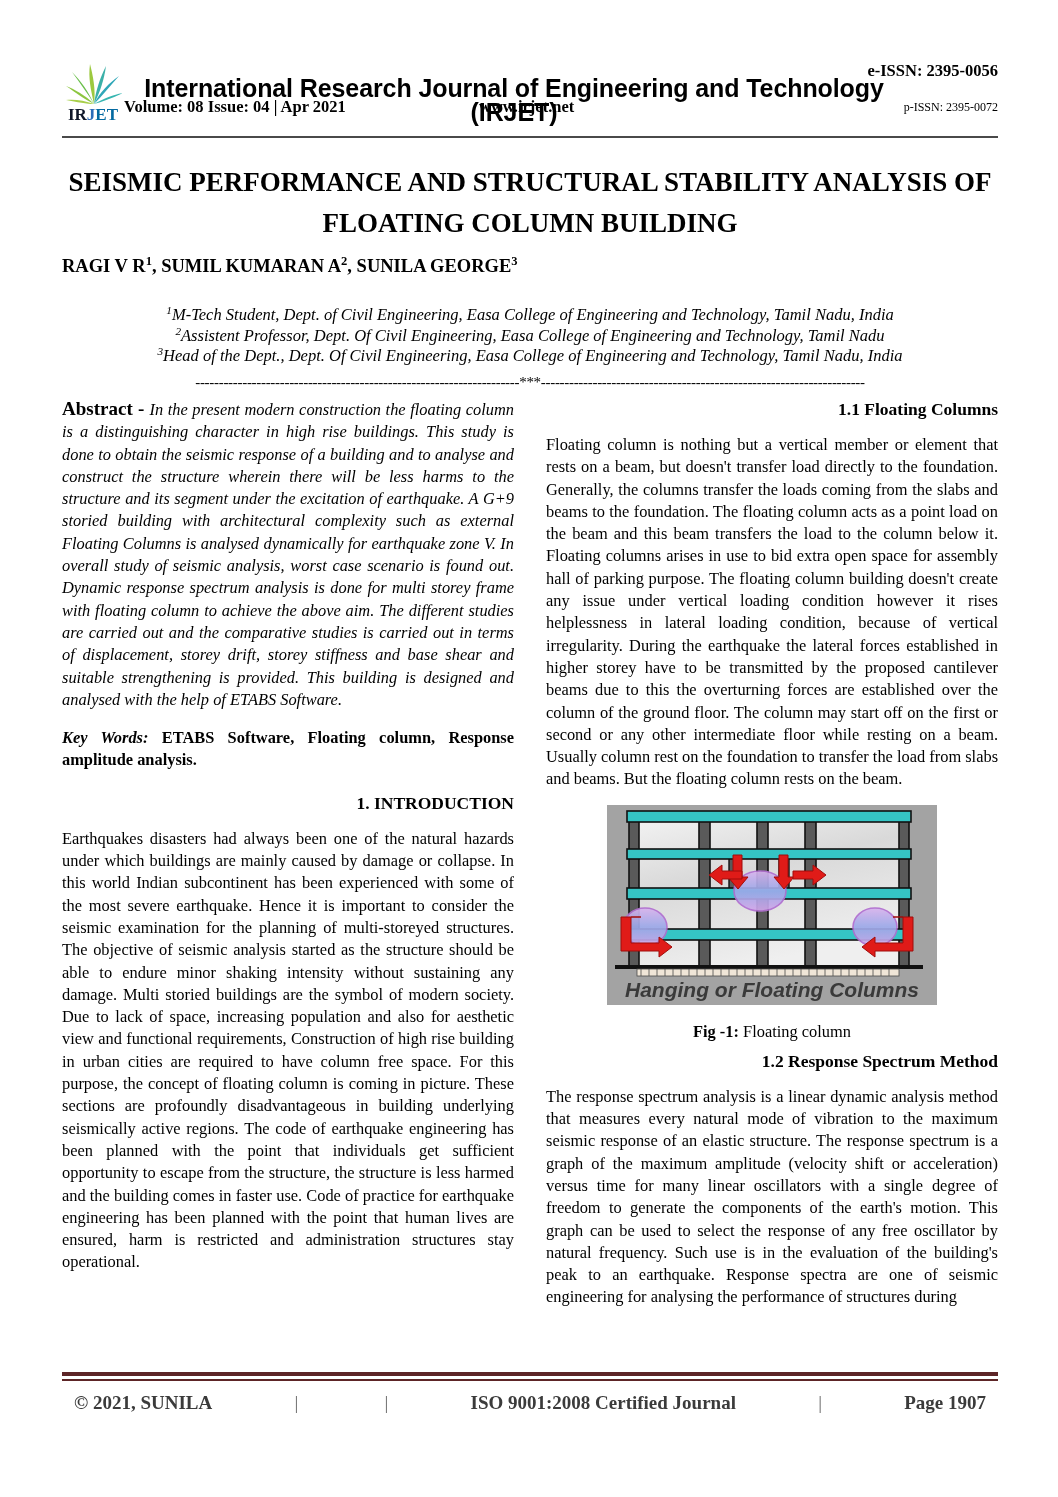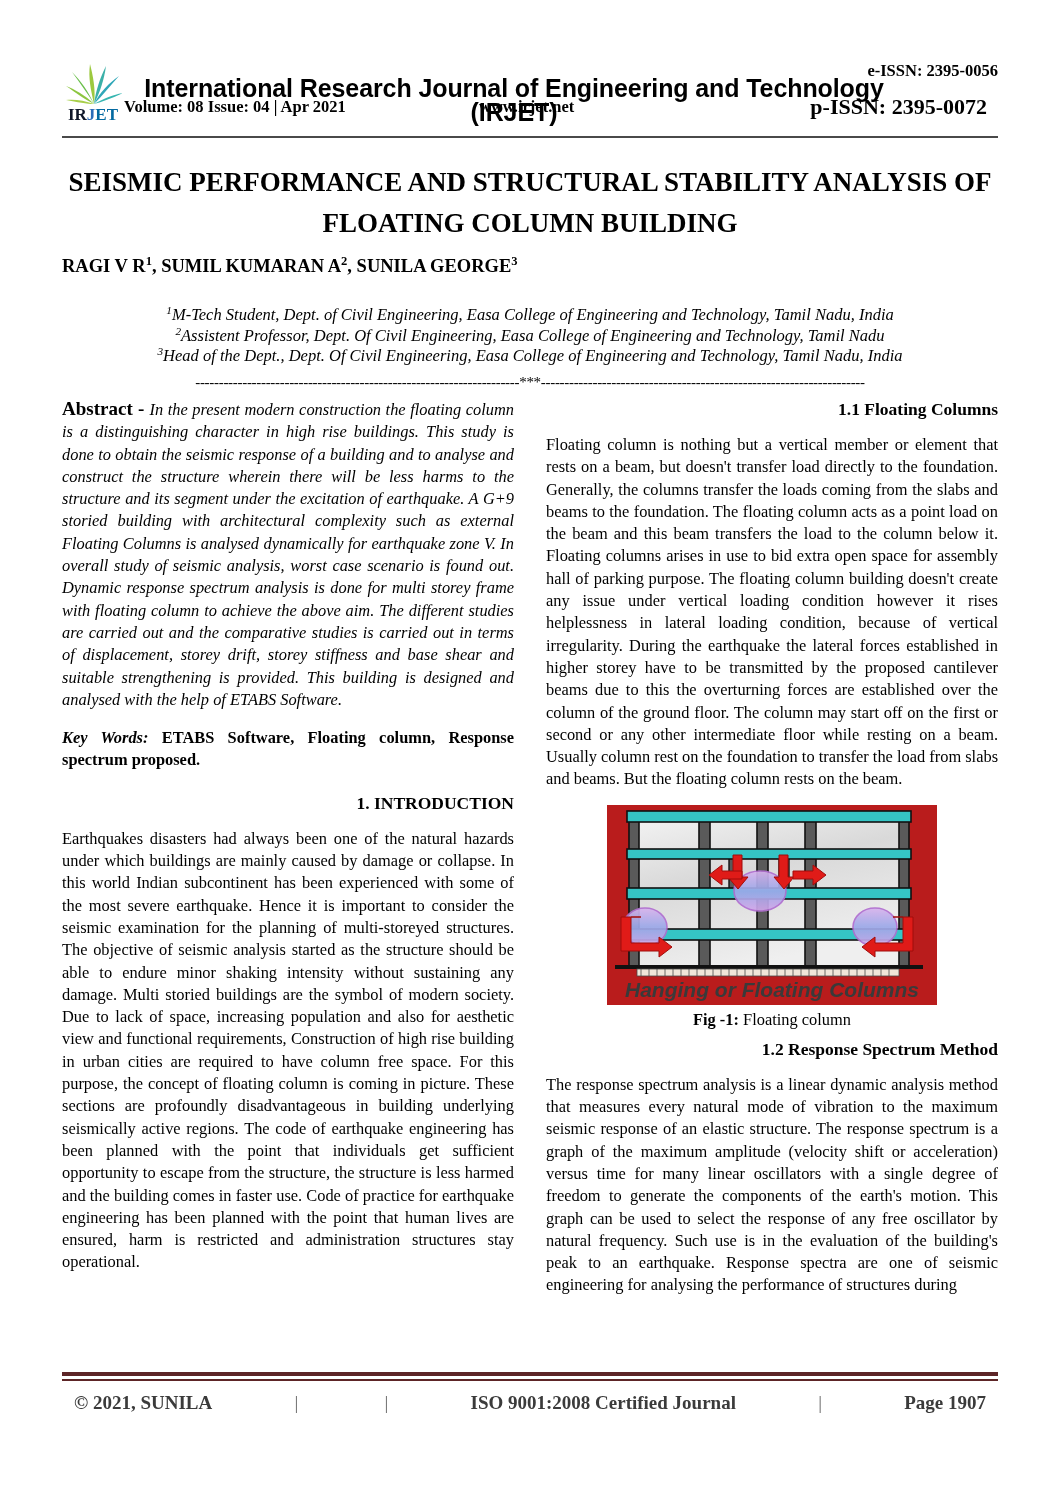--- a/index.html
+++ b/index.html
@@ -96,24 +96,24 @@
     position: absolute;
     right: 0px;
     top: 4px;
     font-weight: bold;
     font-size: 16.5px;
     line-height: 22px;
     white-space: nowrap;
   }
   .hdr-pissn {
     position: absolute;
-    right: 11px;
+    right: 0px;
     top: 40px;
-    font-weight: bold;
-    font-size: 22px;
+    font-weight: normal;
+    font-size: 12px;
     line-height: 22px;
     white-space: nowrap;
   }
   .hdr-rule {
     position: absolute;
     left: 62px;
     top: 136px;
     width: 936px;
     height: 2px;
     background: #4a4a4a;
@@ -218,24 +218,24 @@
   
   .figure {
     margin: 6px 0 8px 0;
     text-align: center;
   }
   .fig-img {
     position: relative;
     width: 330px;
     height: 200px;
     margin: 0 auto;
-    background: #b91c1c;
+    background: #a3a3a3;
   }
   .fig-caption {
-    margin-top: 4px;
+    margin-top: 16px;
     font-size: 16.4px;
     line-height: 21px;
     text-align: center;
   }
   .fig-caption b { font-weight: bold; }
 
   
   .footer-rule-a {
     position: absolute;
     left: 62px;
@@ -317,21 +317,21 @@
     <div><sup>1</sup>M-Tech Student, Dept. of Civil Engineering, Easa College of Engineering and Technology, Tamil Nadu, India</div>
     <div><sup>2</sup>Assistent Professor, Dept. Of Civil Engineering, Easa College of Engineering and Technology, Tamil Nadu</div>
     <div><sup>3</sup>Head of the Dept., Dept. Of Civil Engineering, Easa College of Engineering and Technology, Tamil Nadu, India</div>
   </div>
 
   <div class="star-sep">---------------------------------------------------------------------***---------------------------------------------------------------------</div>
 
   <div class="col col-left">
     <p class="abstract-p"><span class="lbl">Abstract - </span><span>In the present modern construction the floating column is a distinguishing character in high rise buildings. This study is done to obtain the seismic response of a building and to analyse and construct the structure wherein there will be less harms to the structure and its segment under the excitation of earthquake. A G+9 storied building with architectural complexity such as external Floating Columns is analysed dynamically for earthquake zone V. In overall study of seismic analysis, worst case scenario is found out. Dynamic response spectrum analysis is done for multi storey frame with floating column to achieve the above aim. The different studies are carried out and the comparative studies is carried out in terms of displacement, storey drift, storey stiffness and base shear and suitable strengthening is provided. This building is designed and analysed with the help of ETABS Software.</span></p>
 
-    <p class="keywords"><span class="kw-lead">Key Words:</span><span>  ETABS Software, Floating column, Response spectrum proposed.</span></p>
+    <p class="keywords"><span class="kw-lead">Key Words:</span><span>  ETABS Software, Floating column, Response amplitude analysis.</span></p>
 
     <p class="sec-head">1. INTRODUCTION</p>
 
     <p class="body-p">Earthquakes disasters had always been one of the natural hazards under which buildings are mainly caused by damage or collapse. In this world Indian subcontinent has been experienced with some of the most severe earthquake. Hence it is important to consider the seismic examination for the planning of multi-storeyed structures. The objective of seismic analysis started as the structure should be able to endure minor shaking intensity without sustaining any damage. Multi storied buildings are the symbol of modern society. Due to lack of space, increasing population and also for aesthetic view and functional requirements, Construction of high rise building in urban cities are required to have column free space. For this purpose, the concept of floating column is coming in picture. These sections are profoundly disadvantageous in building underlying seismically active regions. The code of earthquake engineering has been planned with the point that individuals get sufficient opportunity to escape from the structure, the structure is less harmed and the building comes in faster use. Code of practice for earthquake engineering has been planned with the point that human lives are ensured, harm is restricted and administration structures stay operational.</p>
   </div>
 
   <div class="col col-right">
     <p class="sec-head">1.1 Floating Columns</p>
 
     <p class="body-p">Floating column is nothing but a vertical member or element that rests on a beam, but doesn't transfer load directly to the foundation. Generally, the columns transfer the loads coming from the slabs and beams to the foundation. The floating column acts as a point load on the beam and this beam transfers the load to the column below it. Floating columns arises in use to bid extra open space for assembly hall of parking purpose. The floating column building doesn't create any issue under vertical loading condition however it rises helplessness in lateral loading condition, because of vertical irregularity. During the earthquake the lateral forces established in higher storey have to be transmitted by the proposed cantilever beams due to this the overturning forces are established over the column of the ground floor. The column may start off on the first or second or any other intermediate floor while resting on a beam. Usually column rest on the foundation to transfer the load from slabs and beams. But the floating column rests on the beam.</p>

